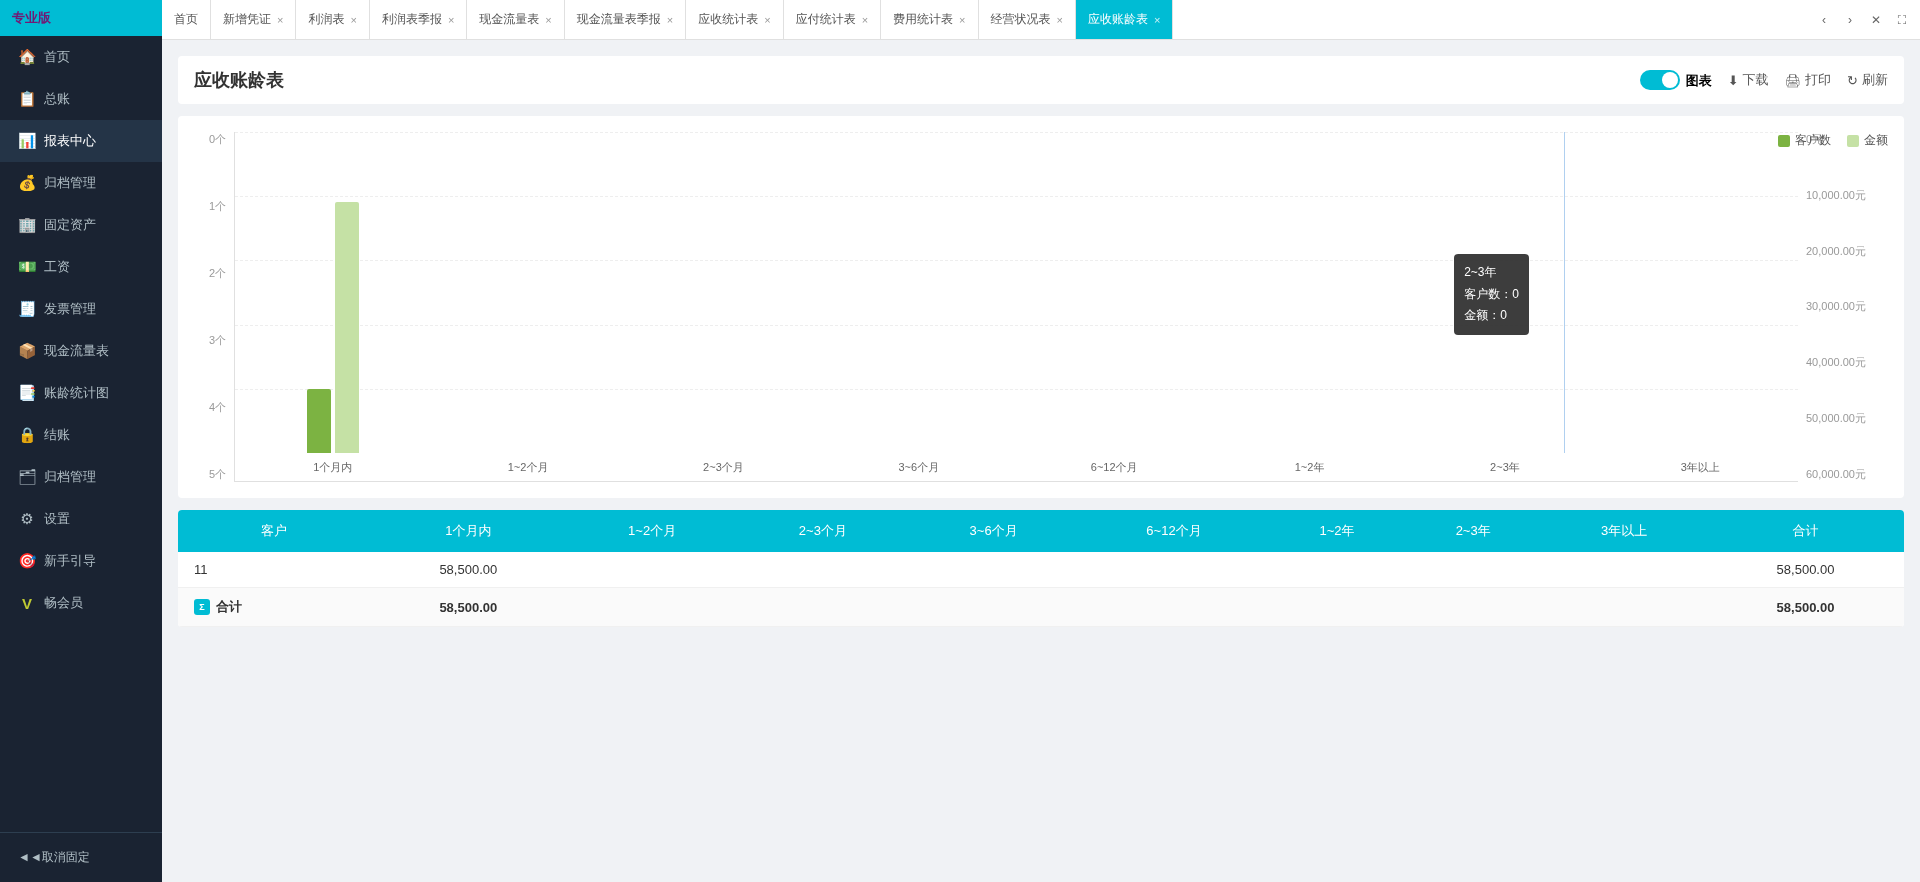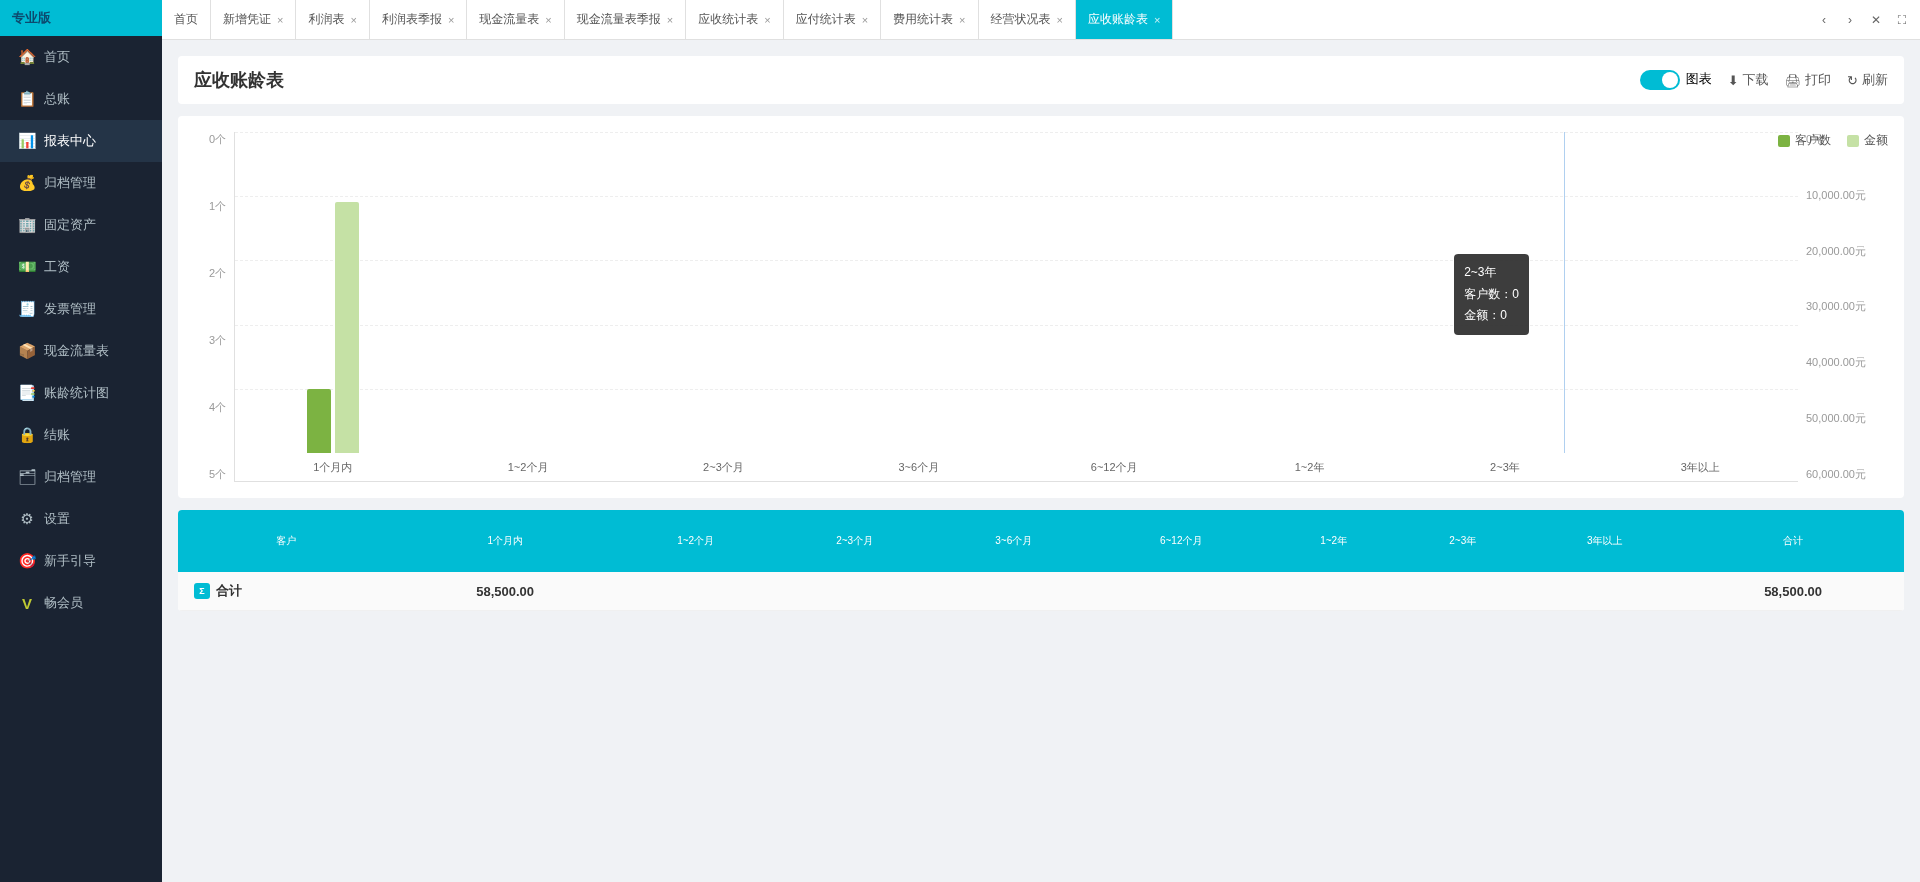--- a/index.html
+++ b/index.html
@@ -13,21 +13,21 @@
       flex-direction: column;
       height: 100%;
       flex-shrink: 0;
     }
     .sidebar-logo {
       background: #00bcd4;
       height: 36px;
       display: flex;
       align-items: center;
       padding: 5px 12px;
-      color: #0c4a6e;
+      color: #701a75;
       font-size: 13px;
       font-weight: bold;
     }
     .sidebar-item {
       display: flex;
       align-items: center;
       gap: 8px;
       padding: 12px 18px;
       color: #b0bec5;
       cursor: pointer;
@@ -129,22 +129,23 @@
       font-weight: bold;
       color: #333;
     }
     .page-actions {
       display: flex;
       align-items: center;
       gap: 16px;
     }
     .toggle-wrap {
       display: flex;
-      align-items: flex-start;
+      align-items: flex-end;
       gap: 6px;
+      font-weight: bold;
     }
     .toggle {
       width: 40px;
       height: 20px;
       background: #00bcd4;
       border-radius: 10px;
       position: relative;
       cursor: pointer;
     }
     .toggle::after {
@@ -259,24 +260,24 @@
     }
     table {
       width: 100%;
       border-collapse: collapse;
     }
     thead tr {
       background: #00bcd4;
       color: white;
     }
     thead th {
-      padding: 24px 8px;
+      padding: 12px 8px;
       text-align: center;
       font-weight: normal;
-      font-size: 10px;
+      font-size: 13px;
       margin-top: 24px;
     }
     thead th:first-child { text-align: center; }
     tbody tr {
       border-bottom: 1px solid #f0f0f0;
     }
     tbody td {
       padding: 10px 8px;
       text-align: center;
       font-size: 13px;
@@ -363,20 +364,25 @@
   </div>
   <div class="sidebar-item">
     <span class="icon">🎯</span>
     <span>新手引导</span>
   </div>
   <div class="sidebar-item">
     <span class="icon" style="color:#c0ca33;font-weight:bold;">V</span>
     <span>畅会员</span>
   </div>
 
+  <div class="sidebar-bottom">
+    <div class="sidebar-bottom-item">
+      <span>◄◄取消固定</span>
+    </div>
+  </div>
 </div>
 
 <div class="main">
 
   <div class="tab-bar">
     <div class="tab">
       <span>首页</span>
     </div>
     <div class="tab">
       <span>新增凭证</span>
@@ -561,20 +567,32 @@
             <th>2~3个月</th>
             <th>3~6个月</th>
             <th>6~12个月</th>
             <th>1~2年</th>
             <th>2~3年</th>
             <th>3年以上</th>
             <th>合计</th>
           </tr>
         </thead>
         <tbody>
+          <tr class="data-row">
+            <td>11</td>
+            <td>58,500.00</td>
+            <td></td>
+            <td></td>
+            <td></td>
+            <td></td>
+            <td></td>
+            <td></td>
+            <td></td>
+            <td>58,500.00</td>
+          </tr>
           <tr class="total-row">
             <td>
               <div class="total-label">
                 <span class="total-icon">Σ</span>
                 <span>合计</span>
               </div>
             </td>
             <td>58,500.00</td>
             <td></td>
             <td></td>

